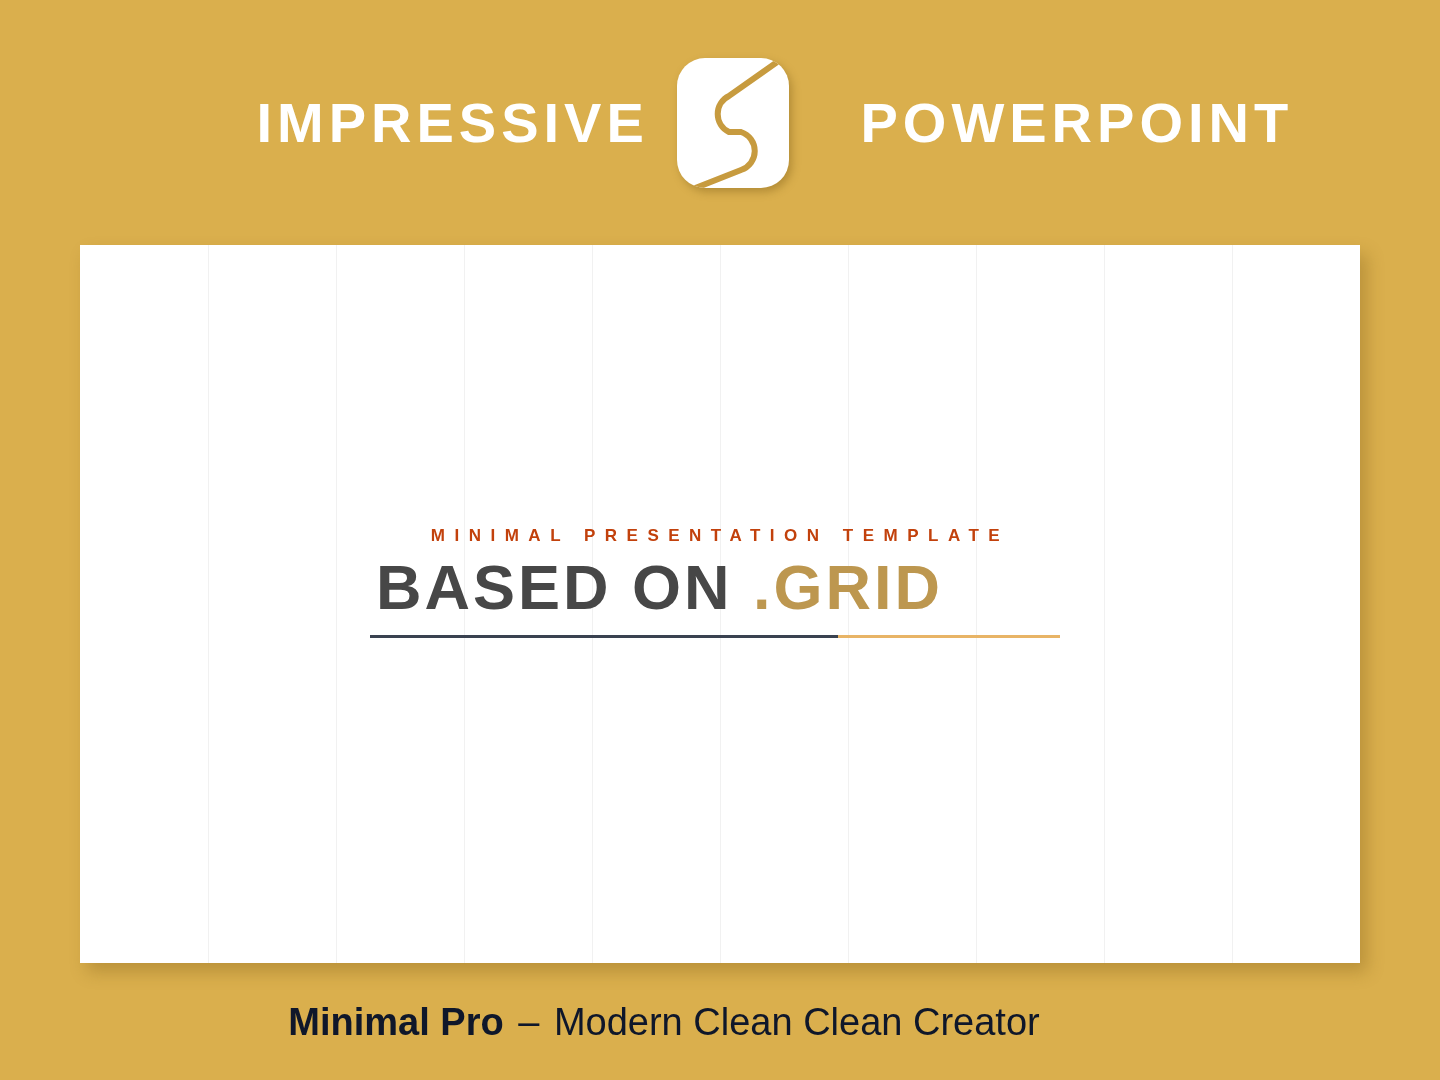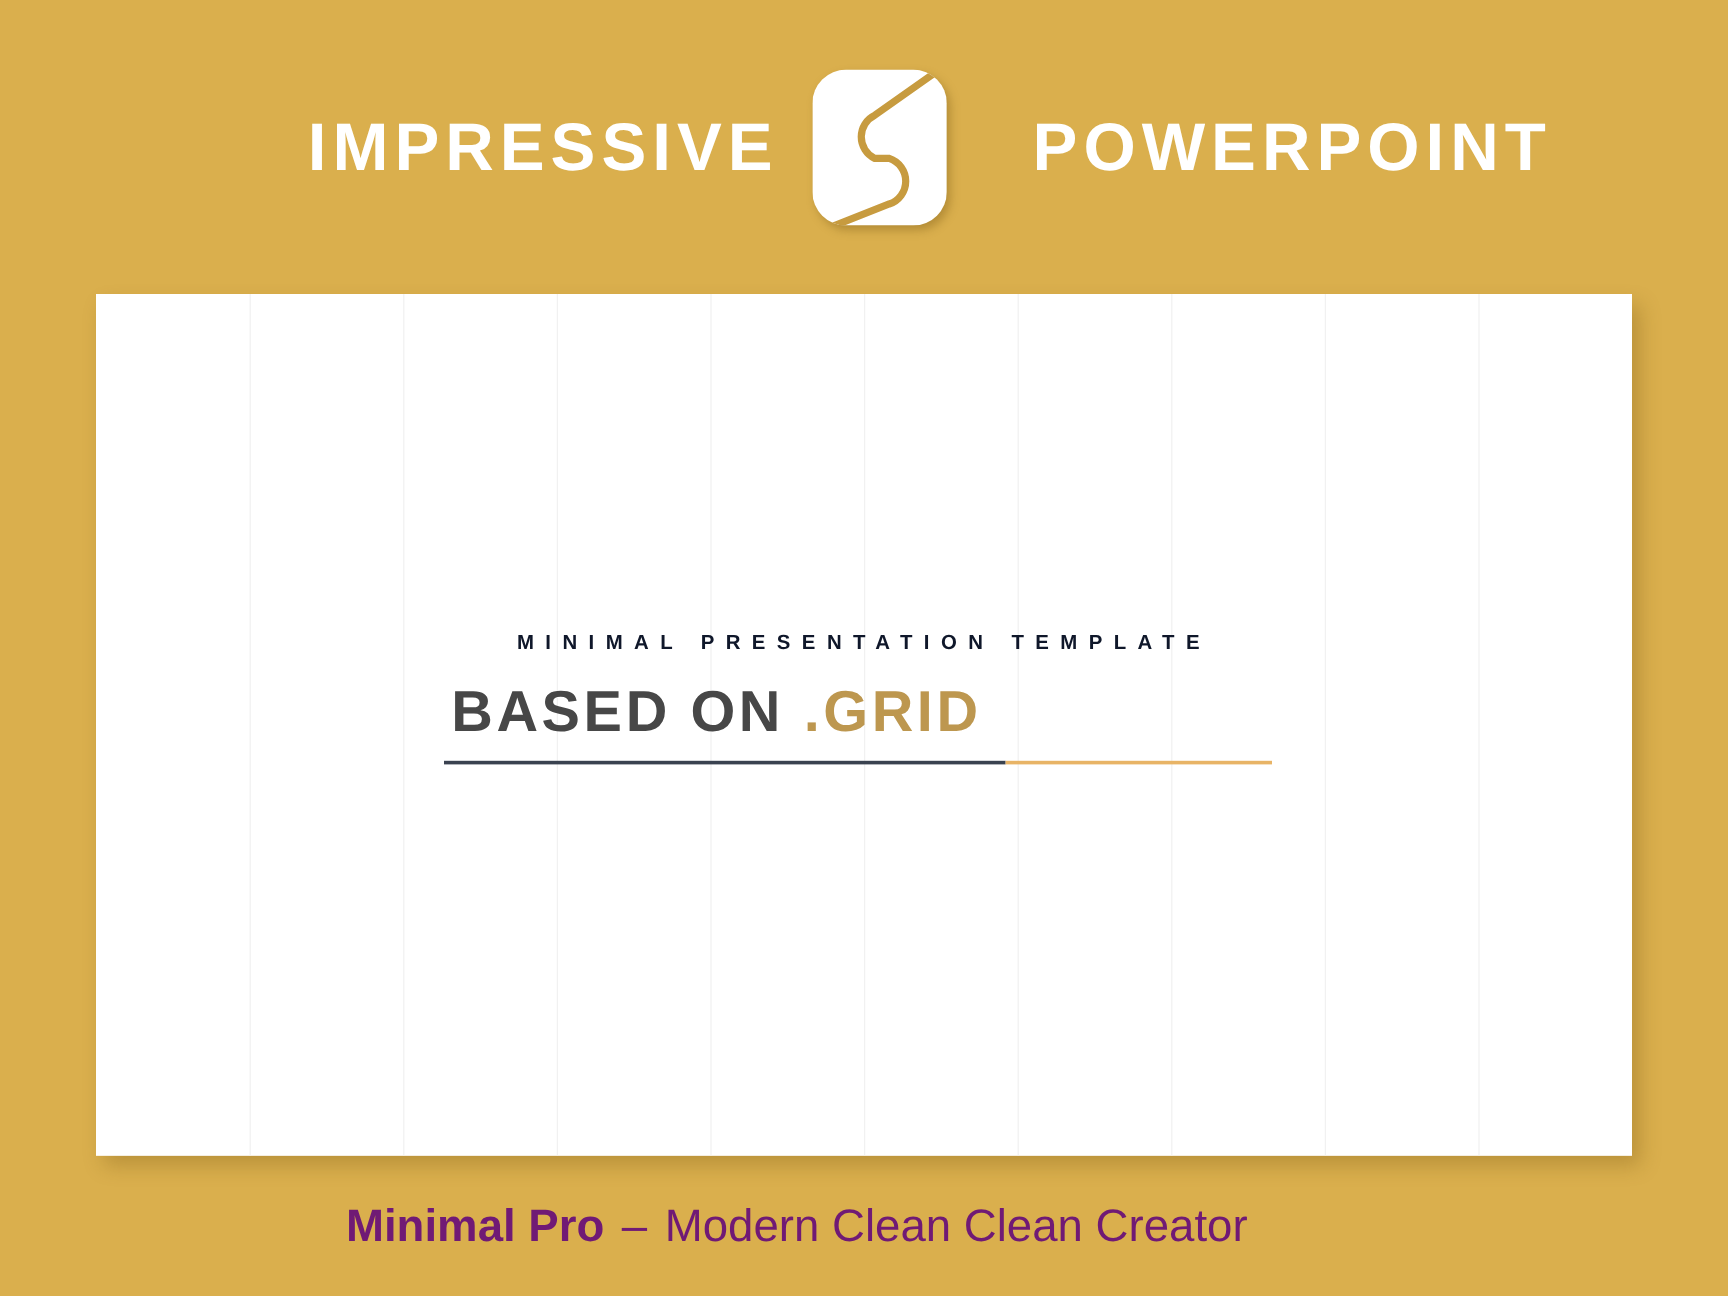--- a/index.html
+++ b/index.html
@@ -86,33 +86,33 @@
   }
 
   
   .slide-content {
     position: absolute;
     left: 290px;
     top: 282px;
     width: 700px;
   }
   .eyebrow {
-    color: #0f172a;
+    color: #c2410c;
     font-size: 17px;
     font-weight: bold;
     letter-spacing: 9.5px;
     text-align: center;
-    margin: 0 0 26px 0;
+    margin: 0 0 12px 0;
     line-height: 1;
     white-space: nowrap;
   }
   .headline {
     margin: 0;
     line-height: 1;
-    font-size: 48px;
+    font-size: 63px;
     font-weight: bold;
     letter-spacing: 3px;
     white-space: nowrap;
     text-align: left;
     padding-left: 6px;
   }
   .headline .dark { color: #474747; }
   .headline .gold { color: #bd974f; }
 
   .rule {
@@ -127,21 +127,21 @@
   
   .bottom-caption {
     position: absolute;
     left: 0;
     top: 963px;
     width: 1328px;
     height: 117px;
     display: flex;
     align-items: center;
     justify-content: center;
-    color: #701a75;
+    color: #0f172a;
     font-size: 38px;
     line-height: 1;
     white-space: nowrap;
   }
   .bottom-caption .cap-strong { font-weight: bold; }
   .bottom-caption .cap-rest   { font-weight: normal; }
   .bottom-caption .cap-sep    { font-weight: normal; padding: 0 2px; }
 </style>
 </head>
 <body>

